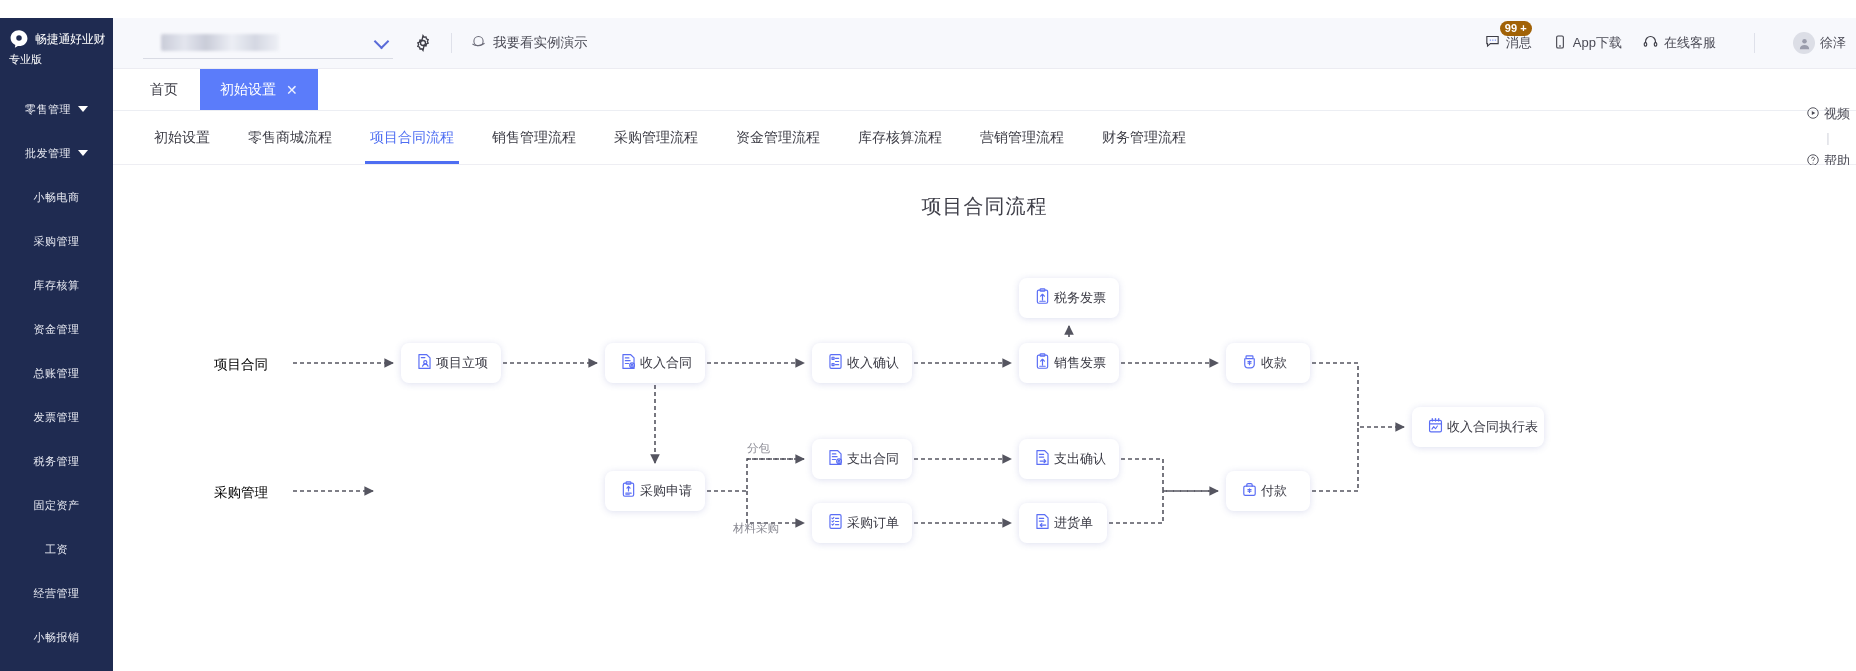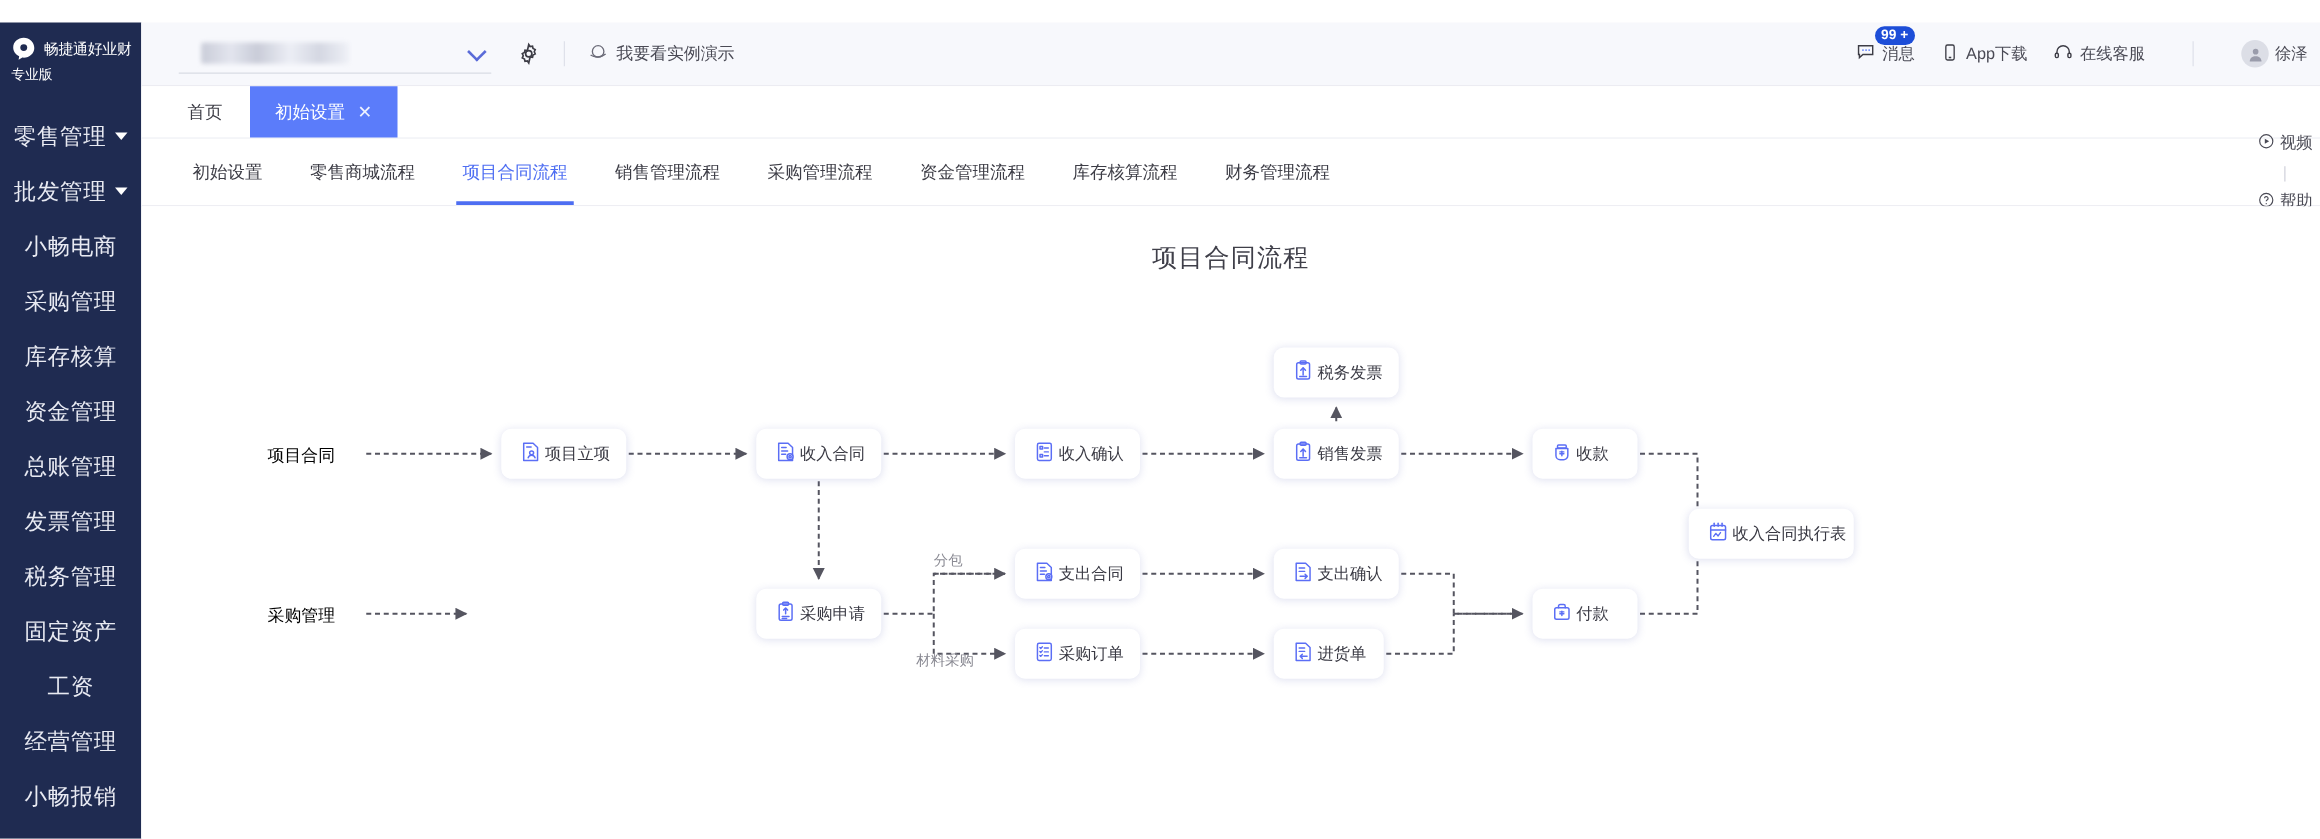--- a/index.html
+++ b/index.html
@@ -25,21 +25,21 @@
   .brand-row { display:flex; align-items:center; gap:5px; }
   .brand-logo { width:22px; height:22px; flex:0 0 22px; }
   .brand-name {
     font-size:12px; color:#fff; letter-spacing:-0.3px; white-space:nowrap;
     overflow:hidden;
   }
   .brand-sub { font-size:11px; color:#fff; padding-left:1px; }
   .side-nav { margin-top:16px; }
   .side-item {
     height:44px; display:flex; align-items:center; justify-content:center;
-    gap:5px; font-size:18px; color:#e8eaf2; cursor:pointer;
+    gap:5px; font-size:11px; color:#e8eaf2; cursor:pointer;
     letter-spacing:0.5px;
   }
   .caret-down {
     width:0;height:0;border-left:5px solid transparent;border-right:5px solid transparent;
     border-top:6px solid #ffffff; display:inline-block; margin-left:2px;
   }
 
   
   .topbar {
     position:absolute; left:113px; top:18px; right:0; height:51px;
@@ -59,21 +59,21 @@
     position:absolute; right:6px; top:9px; width:11px; height:11px;
     border-right:2px solid #5a6bd8; border-bottom:2px solid #5a6bd8;
     transform:rotate(45deg);
   }
   .gear-btn { margin-left:20px; width:20px; height:20px; cursor:pointer; }
   .vsep { width:1px; height:20px; background:#dfe1ea; margin:0 18px; }
   .demo-link { display:flex; align-items:center; gap:6px; color:#4a4a55; font-size:13.5px; cursor:pointer; }
   .top-right { margin-left:auto; display:flex; align-items:center; gap:20px; padding-right:10px; }
   .tr-item { display:flex; align-items:center; gap:5px; color:#4a4a55; font-size:13px; cursor:pointer; position:relative; }
   .badge {
-    position:absolute; left:16px; top:-12px; background:#1d4ed8; color:#fff;
+    position:absolute; left:16px; top:-12px; background:#a16207; color:#fff;
     font-size:11px; border-radius:9px; padding:1px 5px 1px 5px; line-height:13px;
     font-weight:bold; white-space:nowrap;
   }
   .avatar {
     width:22px;height:22px;border-radius:50%;background:#dcdee6;
     display:flex;align-items:center;justify-content:center;
   }
 
   
   .tabstrip {
@@ -282,20 +282,23 @@
           <span>销售管理流程</span>
         </div>
         <div class="subnav-item">
           <span>采购管理流程</span>
         </div>
         <div class="subnav-item">
           <span>资金管理流程</span>
         </div>
         <div class="subnav-item">
           <span>库存核算流程</span>
+        </div>
+        <div class="subnav-item">
+          <span>营销管理流程</span>
         </div>
         <div class="subnav-item">
           <span>财务管理流程</span>
         </div>
       </div>
     <div class="subnav-right">
       <span class="sr-link">
         <span>
           <svg viewBox="0 0 24 24" width="14" height="14" fill="none" stroke="#4a4a55" stroke-width="1.6">
             <circle cx="12" cy="12" r="9"></circle>
@@ -402,21 +405,21 @@
           <span>销售发票</span>
         </div>
         <div class="node" style="left: 1113px; top: 178px; width: 84px;">
           <span><svg viewBox="0 0 24 24" width="19" height="19" fill="none" stroke="#5b6ef5" stroke-width="1.5" stroke-linejoin="round" stroke-linecap="round">
               <path d="M6 8.5h12v7.2a4.3 4.3 0 01-4.3 4.3h-3.4A4.3 4.3 0 016 15.7z"></path>
               <rect x="7.6" y="5" width="8.8" height="3.2" rx="1"></rect>
               <path d="M10 12h4M10 14h4M12 11.4V16"></path>
             </svg></span>
           <span>收款</span>
         </div>
-        <div class="node" style="left: 1238px; top: 242px; width: 132px; justify-content: space-between;">
+        <div class="node" style="left: 1299px; top: 242px; width: 132px; justify-content: space-between;">
           <span><svg viewBox="0 0 24 24" width="19" height="19" fill="none" stroke="#5b6ef5" stroke-width="1.5" stroke-linejoin="round" stroke-linecap="round">
               <rect x="4.5" y="5.5" width="15" height="14.5" rx="1.8"></rect>
               <line x1="4.5" y1="10" x2="19.5" y2="10"></line>
               <line x1="8" y1="3.2" x2="8" y2="6.4"></line>
               <line x1="12" y1="3.2" x2="12" y2="6.4"></line>
               <line x1="16" y1="3.2" x2="16" y2="6.4"></line>
               <path d="M7.5 16.5l2.2-3 2.3 2.6 2.4-3.4" stroke-width="1.4"></path>
             </svg></span>
           <span>收入合同执行表</span>
         </div>

